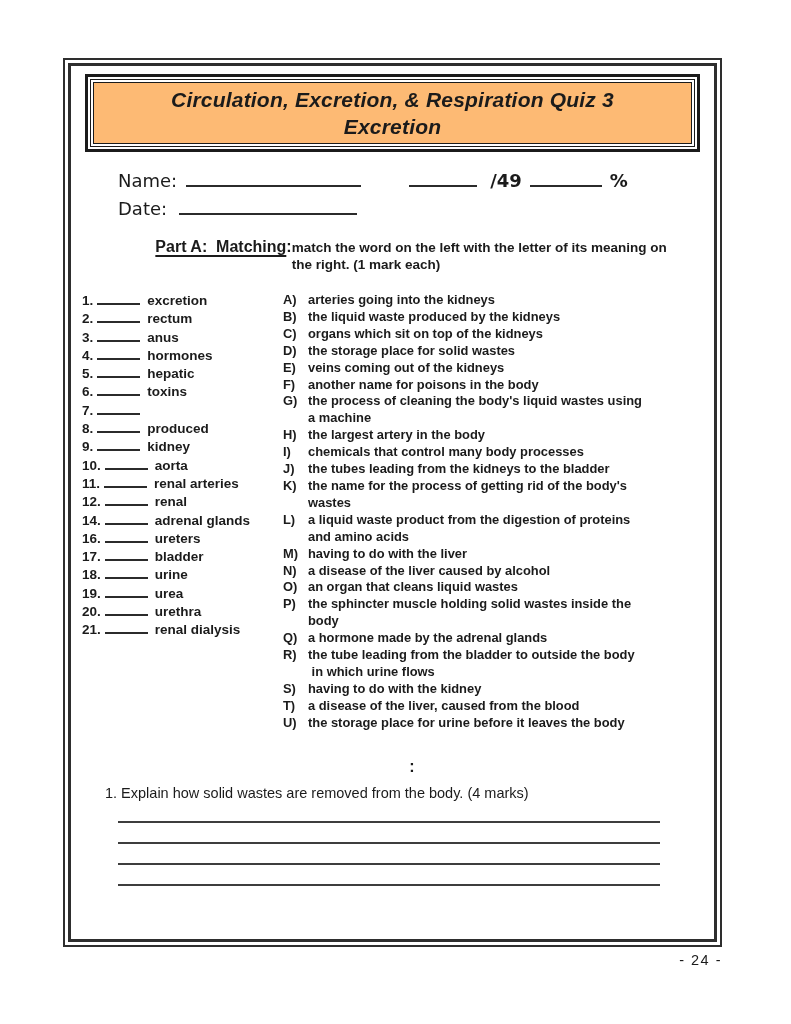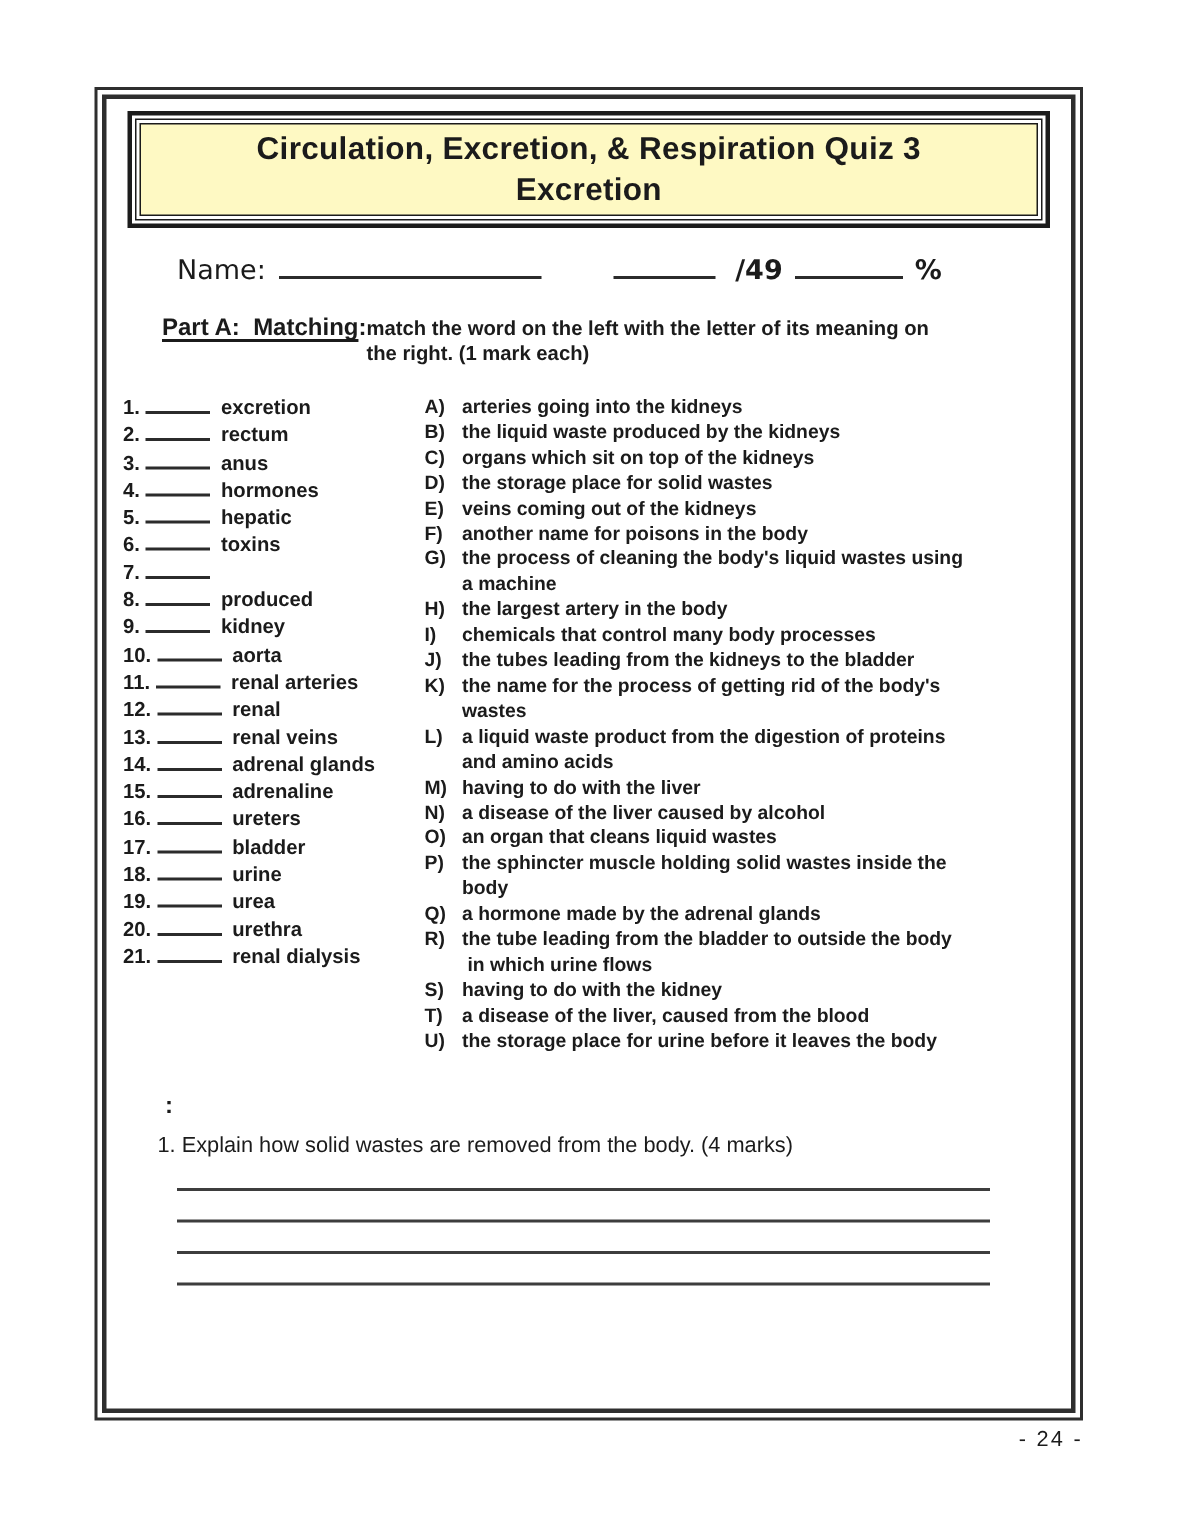--- a/index.html
+++ b/index.html
@@ -14,35 +14,35 @@
     position:absolute;left:63px;top:58px;width:659px;height:889px;
     border:2px solid #2e2e2e;padding:3px;box-sizing:border-box;
   }
   .frame-inner{
     border:3px solid #2e2e2e;width:100%;height:100%;box-sizing:border-box;
     overflow:hidden;
   }
   
   .titlebox{border:3px solid #1b1b1b;padding:2px;margin:8px 14px 0 14px;}
   .titlebox-mid{border:1px solid #1b1b1b;padding:2px;}
-  .titlebox-inner{border:1px solid #1b1b1b;padding:3px 8px;text-align:center;background:#fef9c3;}
+  .titlebox-inner{border:1px solid #1b1b1b;padding:3px 8px;text-align:center;background:#fdba74;font-style:italic;}
   .title-line{font-size:21px;font-weight:bold;line-height:27px;letter-spacing:.2px;}
   
   .header-block{margin:16px 0 0 47px;font-family:"DejaVu Sans", sans-serif;font-size:18px;}
   .hrow{display:flex;align-items:baseline;line-height:26px;height:26px;}
   .hrow.date-row{margin-top:2px;}
   .blank{display:inline-block;border-bottom:2px solid #2b2b2b;height:1px;flex:none;}
   .name-blank{width:175px;margin-left:9px;}
   .date-blank{width:178px;margin-left:12px;}
   .score-blank1{width:68px;margin-left:48px;}
   .score-label{margin-left:13px;font-weight:bold;}
   .score-blank2{width:72px;margin-left:8px;}
   .percent{margin-left:8px;font-weight:bold;}
   
-  .part-heading{display:flex;align-items:baseline;}
+  .part-heading{display:flex;align-items:baseline;justify-content:center;}
   .parta-heading{margin:15px 0 0 37px;}
   .partb-heading{margin:26px 0 0 39px;}
   .ph-title{
     font-size:16px;font-weight:bold;white-space:pre;
     text-decoration:underline;text-decoration-thickness:1.5px;text-underline-offset:3px;
     line-height:20px;
   }
   .ph-colon{font-size:16px;font-weight:bold;}
   .ph-instr{margin-left:0;font-size:13.5px;font-weight:bold;line-height:17px;white-space:pre-wrap;}
   
@@ -83,20 +83,24 @@
 
     <div class="header-block">
       <div class="hrow">
         <span>Name:</span>
         <span class="blank name-blank"></span>
         <span class="blank score-blank1"></span>
         <span class="score-label">/49</span>
         <span class="blank score-blank2"></span>
         <span class="percent">%</span>
       </div>
+      <div class="hrow date-row">
+        <span>Date:</span>
+        <span class="blank date-blank"></span>
+      </div>
     </div>
 
     <div class="part-heading parta-heading">
       <span class="ph-title">Part A:  Matching</span>
         <span class="ph-colon">:</span>
       <div class="ph-instr">match the word on the left with the letter of its meaning on
 the right. (1 mark each)</div>
     </div>
 
     <div class="matching">
@@ -166,37 +170,27 @@
             <span class="term-blank"></span>
             <span class="term-text">renal arteries</span>
           </div>
 
           <div class="term-row">
             <span class="term-num">12.</span>
             <span class="term-blank"></span>
             <span class="term-text">renal</span>
           </div>
 
-          <div class="term-row">
-            <span class="term-num">13.</span>
-            <span class="term-blank"></span>
-            <span class="term-text">renal veins</span>
-          </div>
 
           <div class="term-row">
             <span class="term-num">14.</span>
             <span class="term-blank"></span>
             <span class="term-text">adrenal glands</span>
           </div>
 
-          <div class="term-row">
-            <span class="term-num">15.</span>
-            <span class="term-blank"></span>
-            <span class="term-text">adrenaline</span>
-          </div>
 
           <div class="term-row">
             <span class="term-num">16.</span>
             <span class="term-blank"></span>
             <span class="term-text">ureters</span>
           </div>
 
           <div class="term-row">
             <span class="term-num">17.</span>
             <span class="term-blank"></span>

